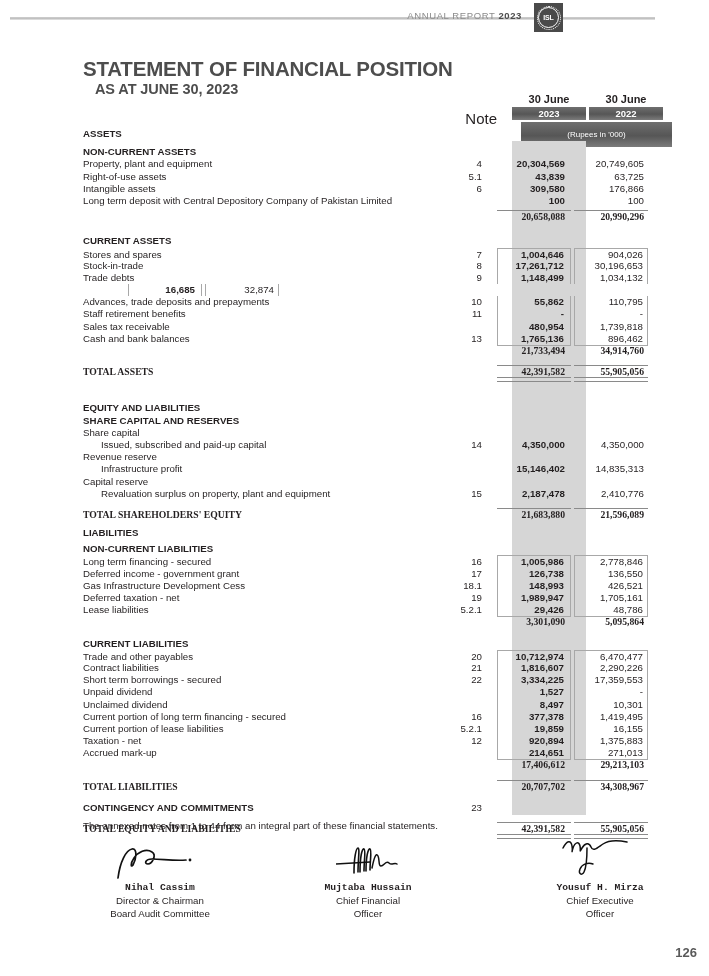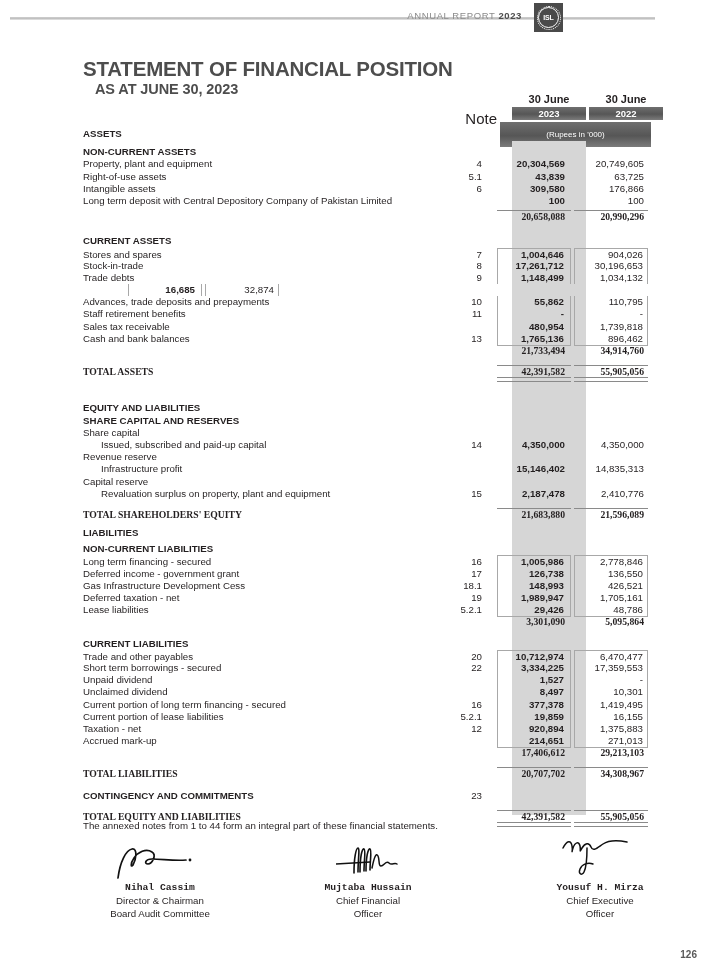--- a/index.html
+++ b/index.html
@@ -89,21 +89,21 @@
   }
   .yearbox {
     position: absolute; top: 14px; height: 13px;
     background: linear-gradient(to bottom, #6f6f6f 0%, #565656 55%, #7b7b7b 100%);
     color: #ffffff; font-size: 9.5px; font-weight: bold;
     display: flex; align-items: center; justify-content: center;
   }
   .yearbox.c1 { left: 512px; width: 74px; }
   .yearbox.c2 { left: 589px; width: 74px; }
   .rupees-bar {
-    position: absolute; left: 500px; top: 29px; width: 151px; height: 25px;
+    position: absolute; left: 521px; top: 29px; width: 151px; height: 25px;
     background: linear-gradient(to bottom, #6f6f6f 0%, #565656 55%, #7b7b7b 100%);
     color: #ffffff; font-size: 8px;
     display: flex; align-items: center; justify-content: center;
   }
 
   
   .shade-band {
     position: absolute;
     left: 512px; top: 141px;
     width: 74px; height: 674px;
@@ -174,21 +174,21 @@
   .sign-col.s1 { left: 60px;  width: 200px; }
   .sign-col.s2 { left: 268px; width: 200px; }
   .sign-col.s3 { left: 500px; width: 200px; }
   .sig-img { height: 40px; display: flex; align-items: flex-end; justify-content: center; }
   .sig-name { font-weight: bold; margin-top: 1px; font-family: Liberation Mono, monospace; }
   .sig-role { font-weight: normal; }
 
   .page-number {
     position: absolute;
     right: 12px; bottom: 16px;
-    font-size: 10px; font-weight: bold; color: #5a5a5a;
+    font-size: 13px; font-weight: bold; color: #5a5a5a;
   }
 </style>
 </head>
 <body>
 
 <div class="page-header">
   <div class="header-rule"></div>
   <div class="header-label">
     <span>ANNUAL REPORT </span><b>2023</b>
   </div>
@@ -421,20 +421,26 @@
   <div class="gap9"></div>
 
   <div class="row head">
     <div class="label">CURRENT LIABILITIES</div>
   </div>
   <div class="row">
     <div class="label">Trade and other payables</div>
     <div class="note">20</div>
     <div class="v1 boxed boxtop">10,712,974</div>
     <div class="v2 boxed boxtop">6,470,477</div>
+  </div>
+  <div class="row">
+    <div class="label">Contract liabilities</div>
+    <div class="note">21</div>
+    <div class="v1 boxed">1,816,607</div>
+    <div class="v2 boxed">2,290,226</div>
   </div>
   <div class="row">
     <div class="label">Short term borrowings - secured</div>
     <div class="note">22</div>
     <div class="v1 boxed">3,334,225</div>
     <div class="v2 boxed">17,359,553</div>
   </div>
   <div class="row">
     <div class="label">Unpaid dividend</div>
     <div class="note"></div>

